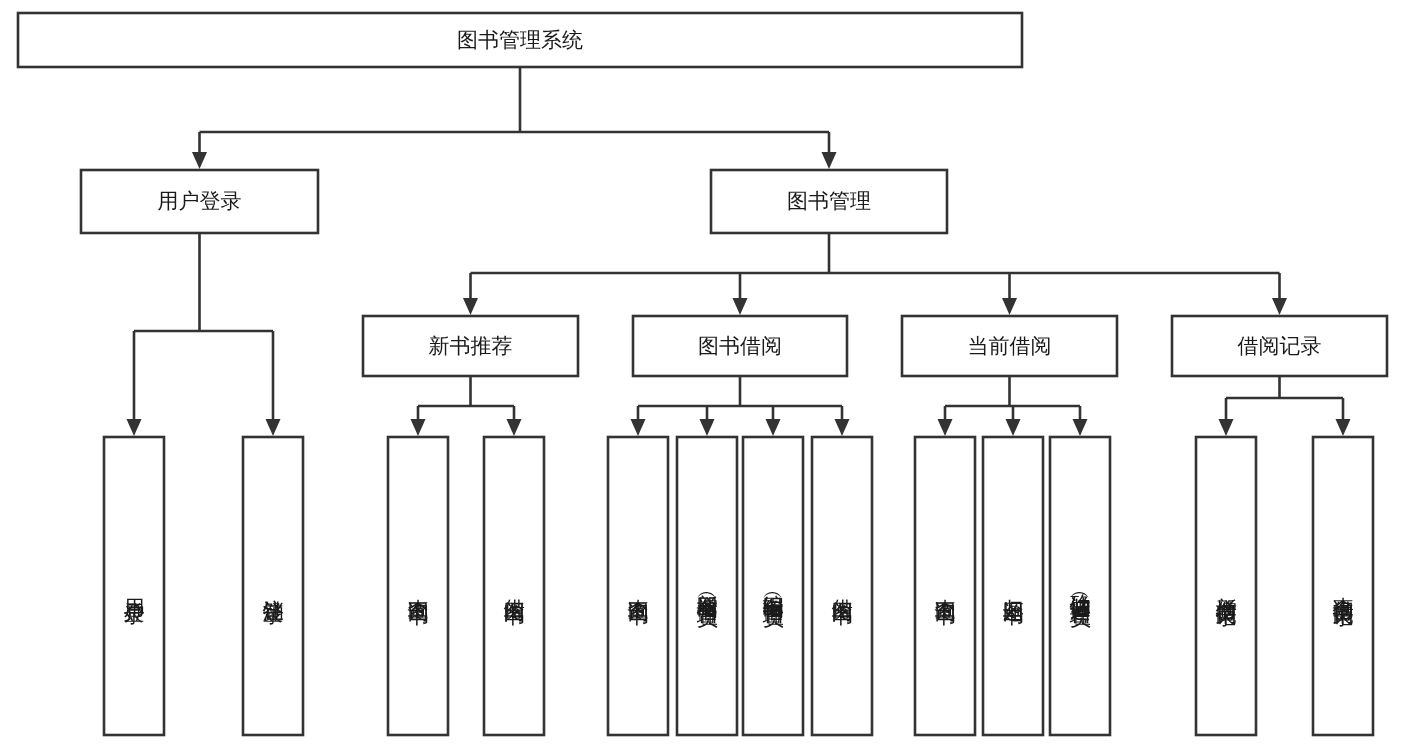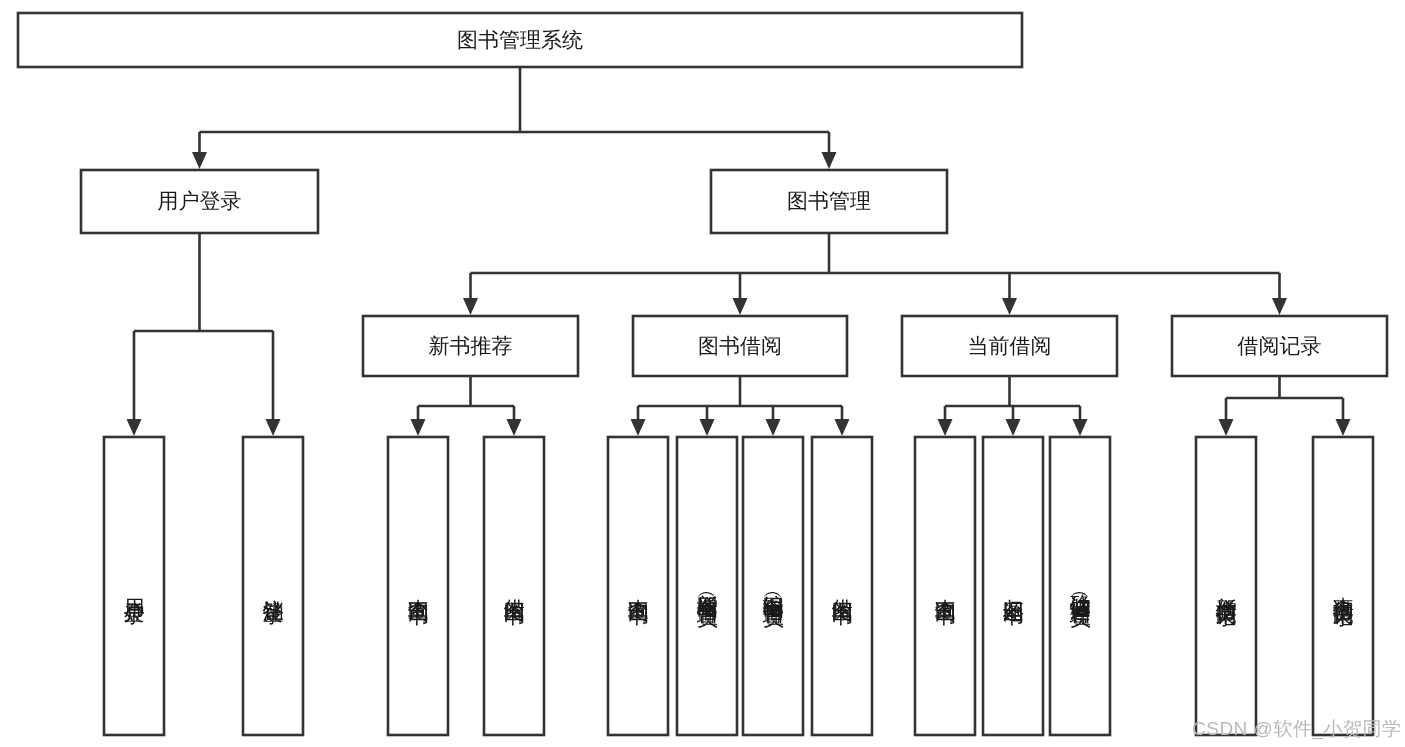--- a/index.html
+++ b/index.html
@@ -174,14 +174,13 @@
       <div class="node-label-v" style="left: 608px; top: 437px; width: 60px; height: 298px;">查询图书</div>
       <div class="node-label-v" style="left: 677px; top: 437px; width: 60px; height: 298px;">新增图书（管理员）</div>
       <div class="node-label-v" style="left: 743px; top: 437px; width: 60px; height: 298px;">编辑图书（管理员）</div>
       <div class="node-label-v" style="left: 812px; top: 437px; width: 60px; height: 298px;">借阅图书</div>
       <div class="node-label-v" style="left: 915px; top: 437px; width: 60px; height: 298px;">查询图书</div>
       <div class="node-label-v" style="left: 983px; top: 437px; width: 60px; height: 298px;">归还图书</div>
       <div class="node-label-v" style="left: 1050px; top: 437px; width: 60px; height: 298px;">确认归还（管理员）</div>
       <div class="node-label-v" style="left: 1196px; top: 437px; width: 60px; height: 298px;">新增借阅记录</div>
       <div class="node-label-v" style="left: 1313px; top: 437px; width: 60px; height: 298px;">查询借阅记录</div>
     </div>
-  <div class="watermark" style="left: 1192px; top: 716px; color: rgb(185, 185, 185);">CSDN @软件_小贺同学</div>
 </div>
 
 </body></html>

